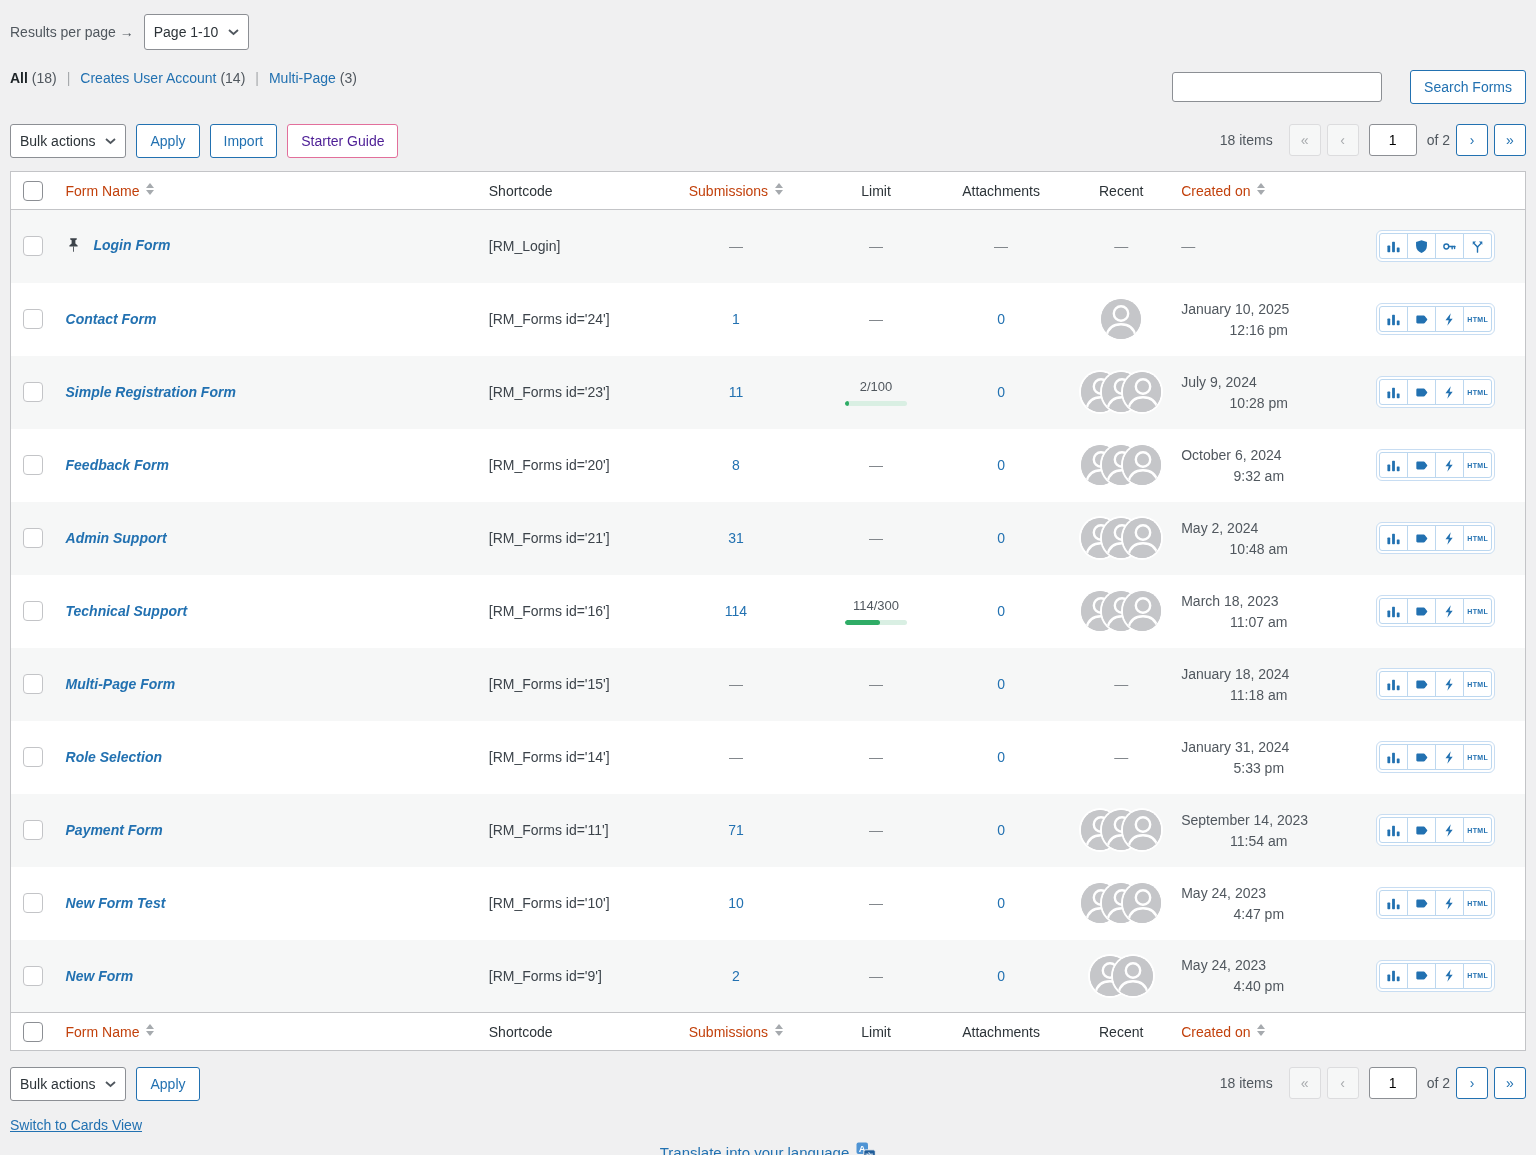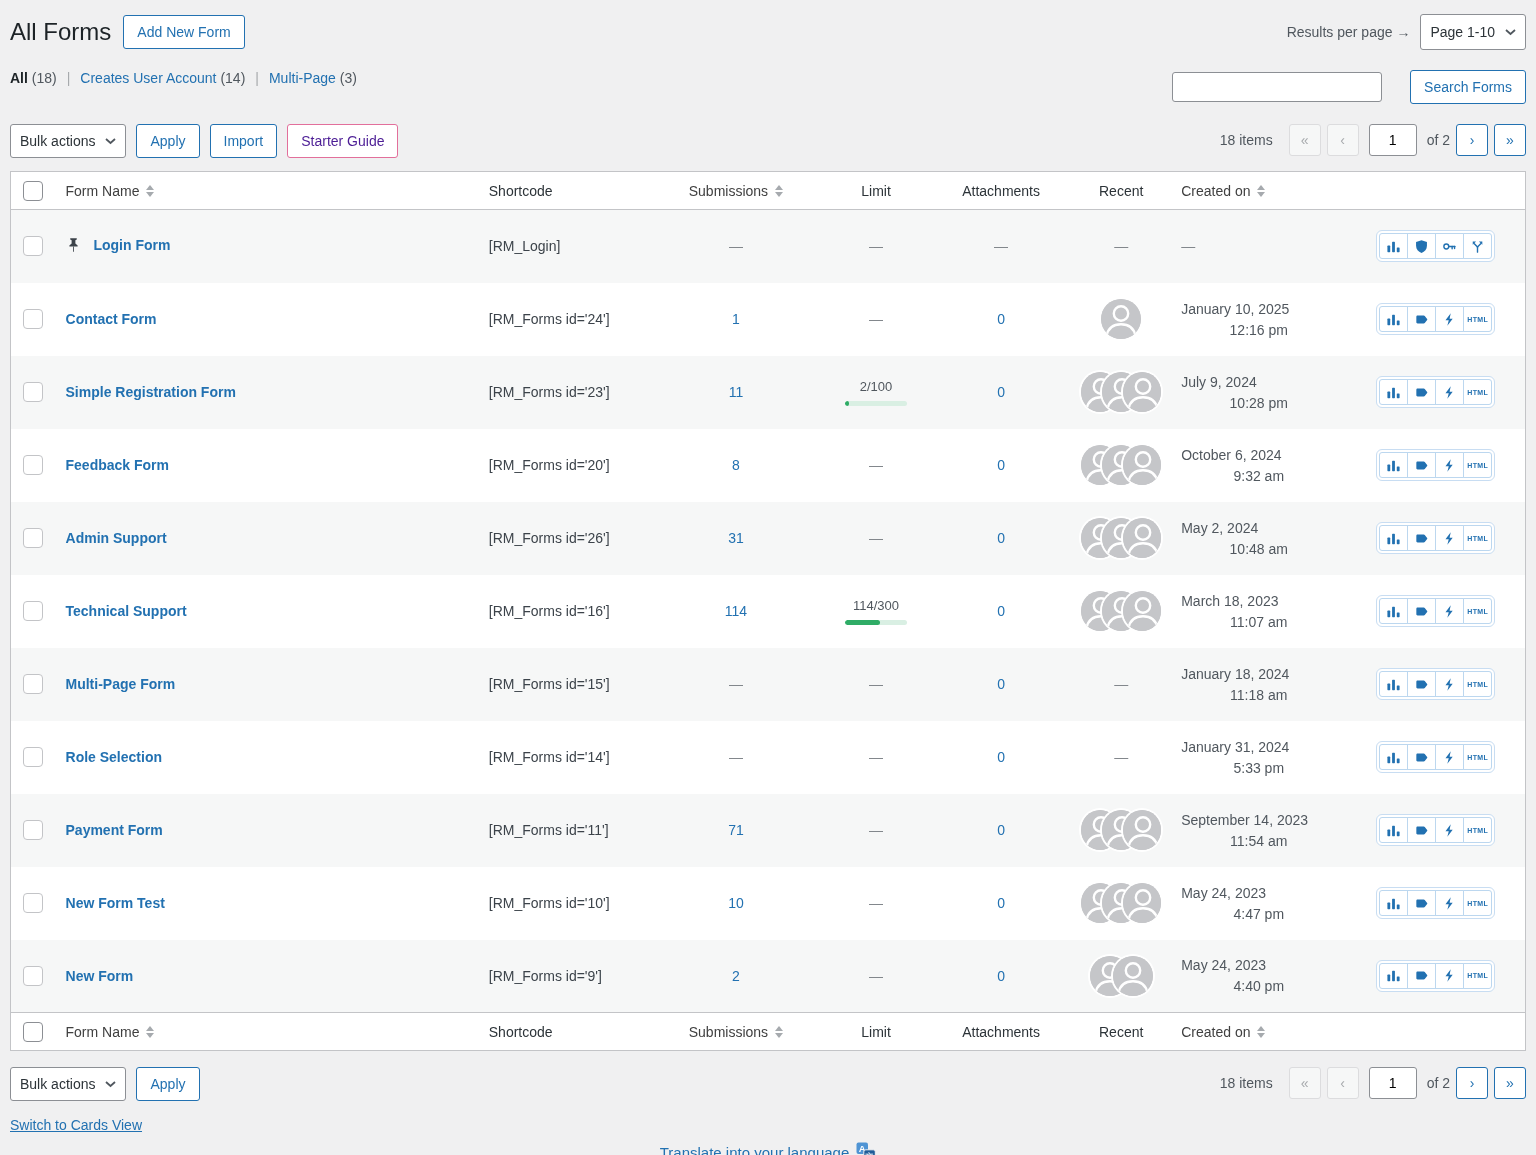--- a/index.html
+++ b/index.html
@@ -50,32 +50,32 @@
   
   table{width:1516px;border-collapse:collapse;background:#fff;border:1px solid #c3c4c7;table-layout:fixed;}
   thead tr{height:38px;}
   tfoot tr{height:38px;}
   thead tr{border-bottom:1px solid #c3c4c7;}
   tfoot tr{border-top:1px solid #c3c4c7;}
   tbody tr{height:73px;}
   tbody tr.alt{background:#f6f7f7;}
   th,td{padding:0 10px;font-weight:400;vertical-align:middle;}
   th{font-size:14px;color:#2c3338;text-align:left;white-space:nowrap;}
-  .th-link{color:#404040;text-decoration:none;cursor:pointer;display:inline-flex;align-items:center;}
+  .th-link{color:#c2410c;text-decoration:none;cursor:pointer;display:inline-flex;align-items:flex-start;}
   .c-sub,.c-limit,.c-att,.c-recent{text-align:center;}
   .c-actions{text-align:center;}
   .sort{display:inline-flex;flex-direction:column;gap:2px;margin-left:7px;}
   .sort i{width:0;height:0;border-left:4px solid transparent;border-right:4px solid transparent;}
   .sort .s-up{border-bottom:5px solid #a6aaae;}
   .sort .s-down{border-top:5px solid #a6aaae;}
   .cb{display:inline-block;width:18px;height:18px;border:1px solid #8c8f94;border-radius:4px;background:#fff;vertical-align:middle;cursor:pointer;}
   .row-cb{border-color:#c3c4c7;}
   .pin{display:inline-block;margin-right:9px;vertical-align:-3px;}
   .pin svg{display:inline-block;}
-  .name-link{color:#2271b1;font-weight:bold;font-size:14px;text-decoration:none;cursor:pointer;}
+  .name-link{color:#2271b1;font-weight:bold;font-size:14px;text-decoration:none;cursor:pointer;font-style:italic;}
   .c-short{color:#3c434a;font-size:14px;}
   .num-link{color:#2271b1;text-decoration:none;cursor:pointer;font-size:14px;}
   .dash{color:#82878c;font-size:14px;}
   .limit-num{color:#50575e;font-size:13px;}
   .progress{width:62px;height:5px;background:#d9efe3;border-radius:3px;margin:7px auto 0 auto;overflow:hidden;}
   .progress-fill{height:100%;background:#2fac66;border-radius:3px;min-width:4px;}
   .avatars{display:flex;justify-content:center;}
   .avatar{position:relative;display:inline-block;width:40px;height:40px;border-radius:50%;overflow:hidden;box-shadow:0 0 0 2px #fff;background:#c5c6c9;}
   .avatar + .avatar{margin-left:-17px;}
   .avatar svg{display:block;}
@@ -91,24 +91,20 @@
   .switch-link{display:inline-block;color:#2271b1;text-decoration:underline;font-size:14px;cursor:pointer;}
   .translate-row{display:flex;justify-content:center;align-items:center;gap:7px;margin-top:9px;color:#2271b1;font-size:15px;}
   .translate-row svg{display:block;}
 </style>
 </head>
 <body>
 
 <div class="wrap">
 
   <div class="row-flex title-row">
-    <div class="title-left">
-      <span class="page-title">All Forms</span>
-      <span class="btn">Add New Form</span>
-    </div>
     <div style="display:flex;align-items:center;">
       <span class="rpp-label">Results per page →</span>
       <span class="select tall">
         <span>Page 1-10</span>
         <span class="chev">
             <svg width="11" height="7" viewBox="0 0 11 7">
               <path d="M1 1l4.5 4L10 1" stroke="#50575e" stroke-width="1.8" fill="none"></path>
             </svg>
           </span>
       </span>
@@ -431,21 +427,21 @@
                 <span class="html-txt">HTML</span>
               </span>
             </span></td>
   </tr>
         <tr class="row alt">
     <td style="text-align:center;"><span class="cb row-cb"></span></td>
     <td class="c-name">
       
       <a class="name-link">Admin Support</a>
     </td>
-    <td class="c-short"><span>[RM_Forms id='26']</span></td>
+    <td class="c-short"><span>[RM_Forms id='21']</span></td>
     <td class="c-sub"><a class="num-link">31</a></td>
     <td class="c-limit"><span class="dash">—</span></td>
     <td class="c-att"><a class="num-link">0</a></td>
     <td class="c-recent">
             <div class="avatars">
               <span class="avatar" style="z-index: 1;">
                 <svg width="40" height="40" viewBox="0 0 40 40">
                   <circle cx="20" cy="20" r="20" fill="#c5c6c9"></circle>
                   <circle cx="20" cy="14.5" r="7.2" fill="#c5c6c9" stroke="#fff" stroke-width="2.4"></circle>
                   <path d="M5.5 37c1.7-8.6 8-11.7 14.5-11.7S32.8 28.4 34.5 37" fill="#c5c6c9" stroke="#fff" stroke-width="2.4"></path>

